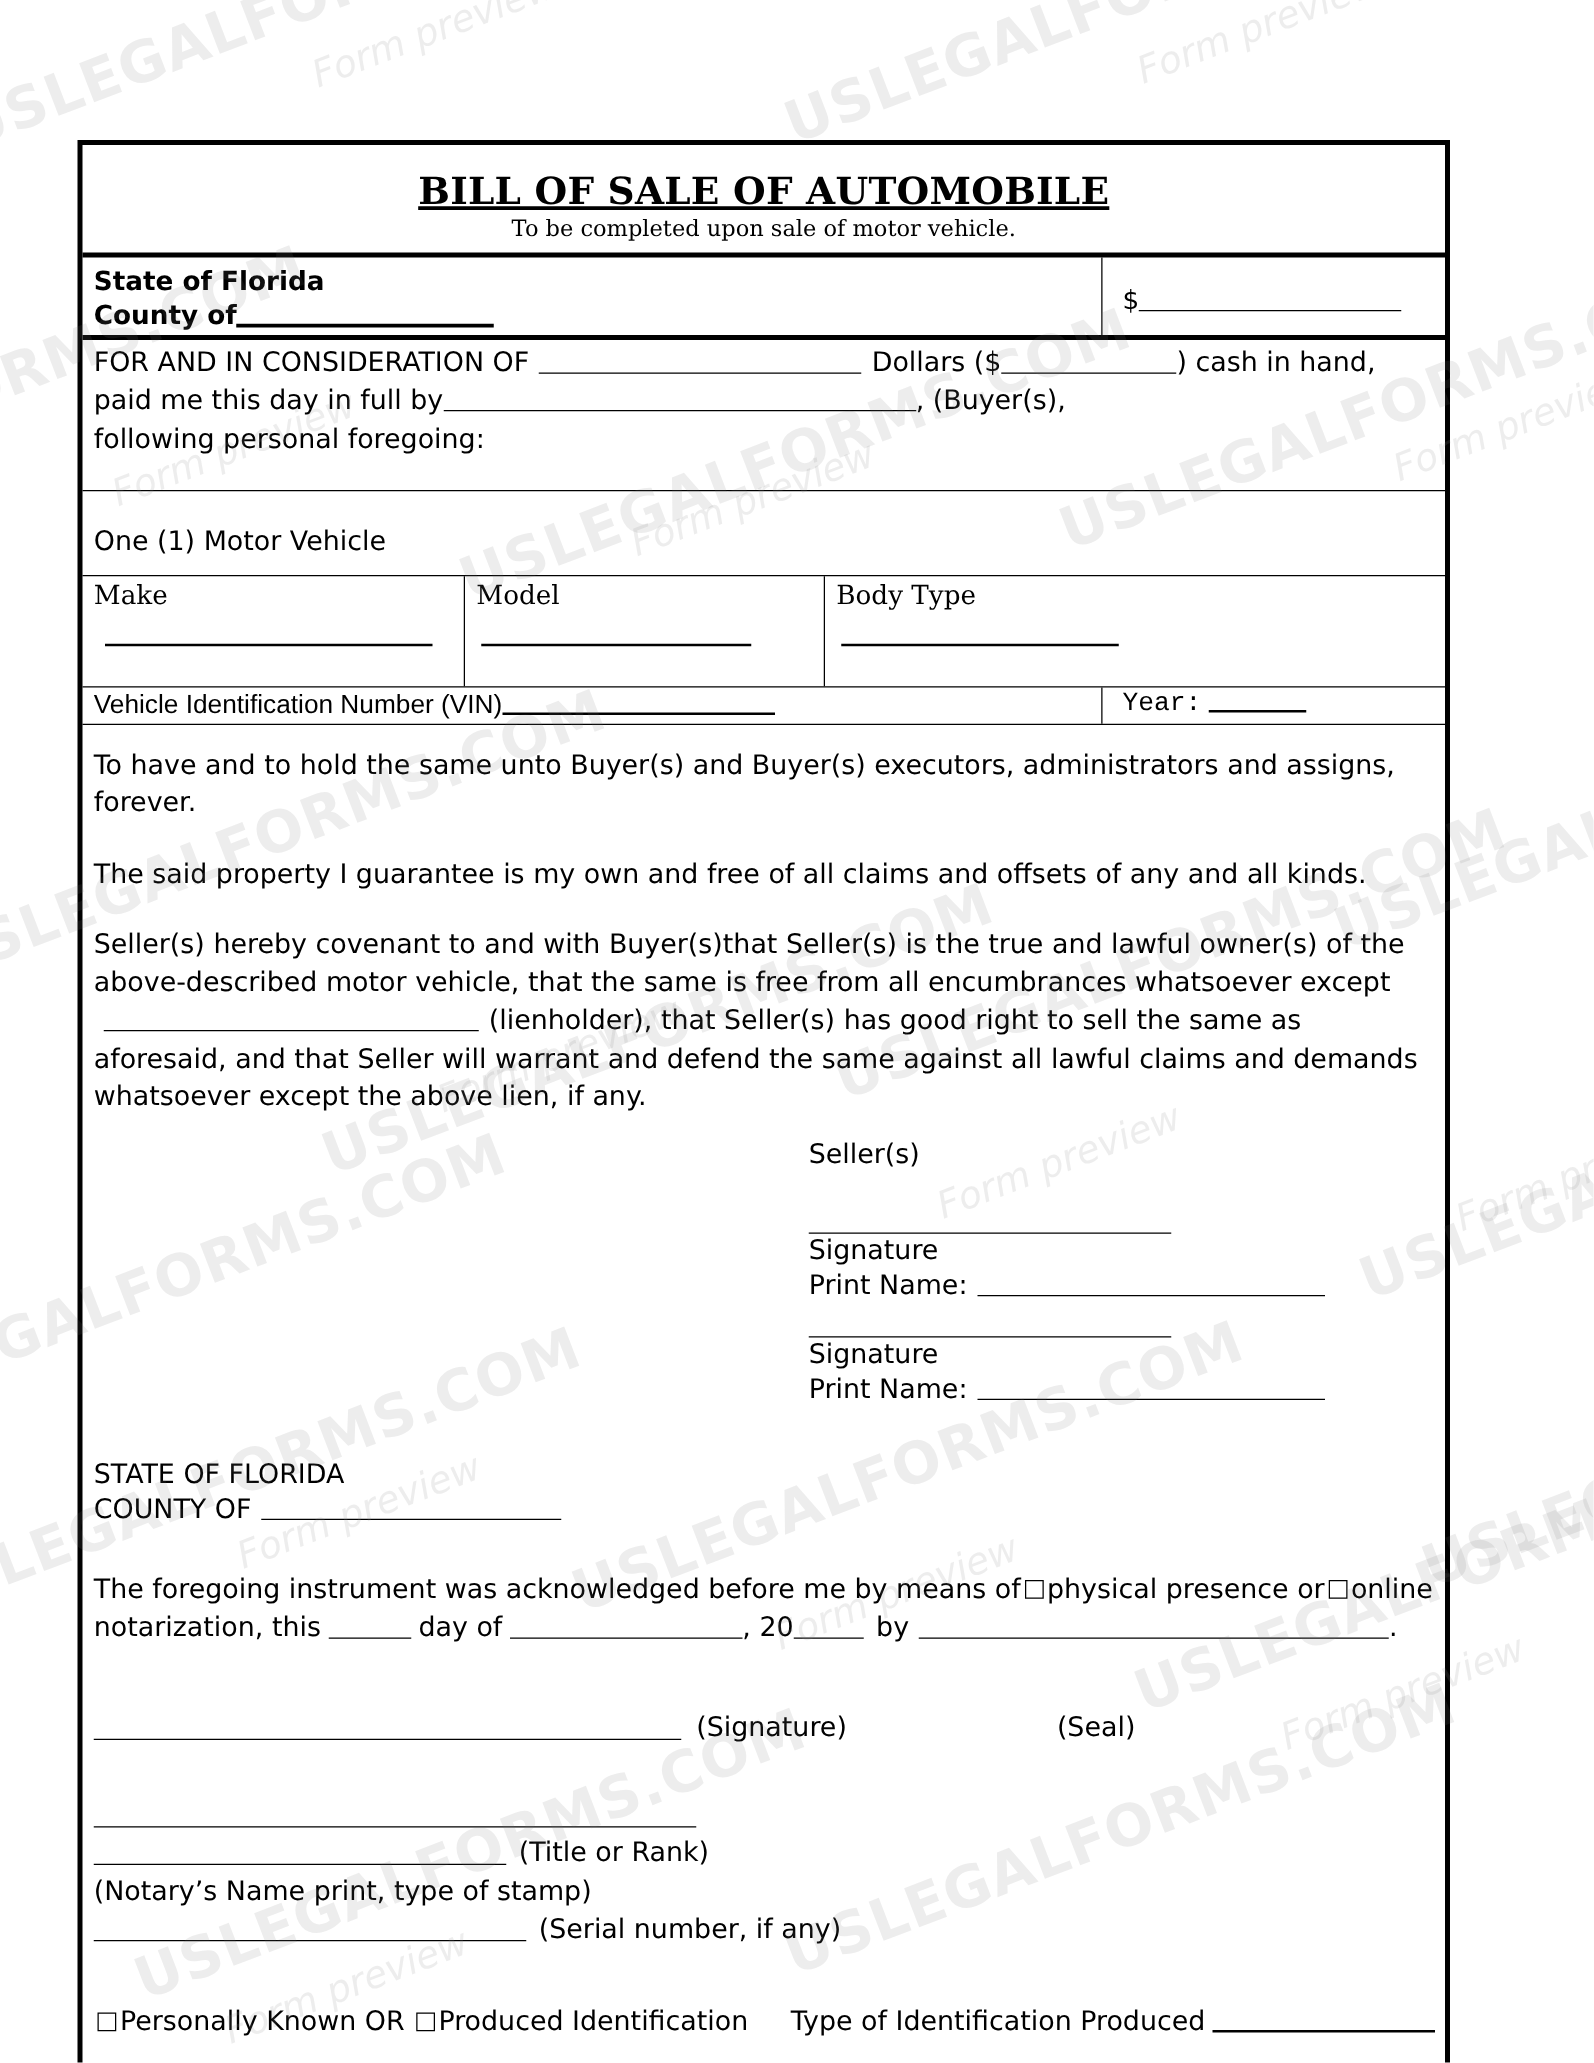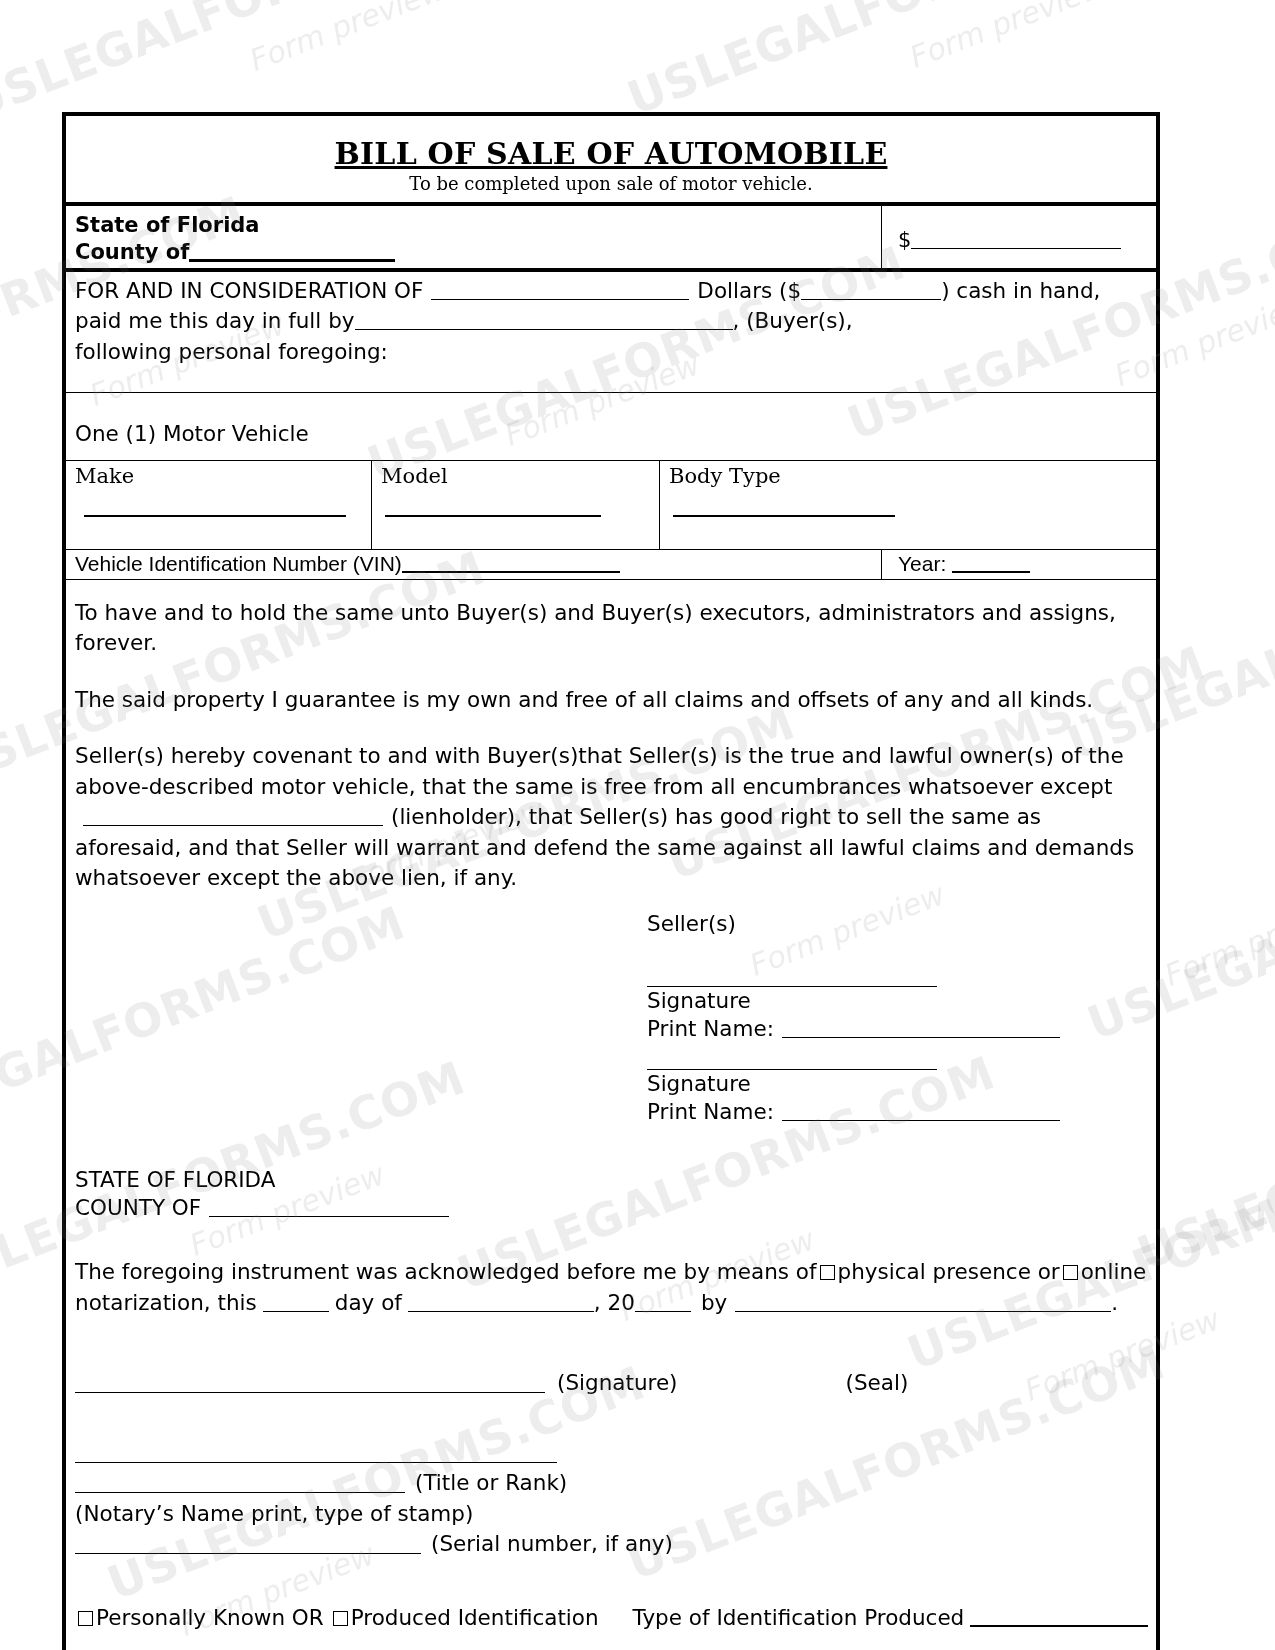--- a/index.html
+++ b/index.html
@@ -160,21 +160,21 @@
     box-sizing: border-box;
     padding: 2px 0 3px 9px;
     border-right: 1px solid #000;
     font-family: Liberation Sans, sans-serif;
     font-size: 21px;
     white-space: nowrap;
   }
   #year-cell {
     flex: 1 1 auto;
     padding: 2px 0 3px 16px;
-    font-family: Liberation Sans, sans-serif;
+    font-family: Liberation Mono, monospace;
     font-size: 21px;
     white-space: nowrap;
   }
 
   
   #body-cell {
     font-size: 21.5px;
     line-height: 1.42;
     padding: 18px 9px 4px 9px;
   }

